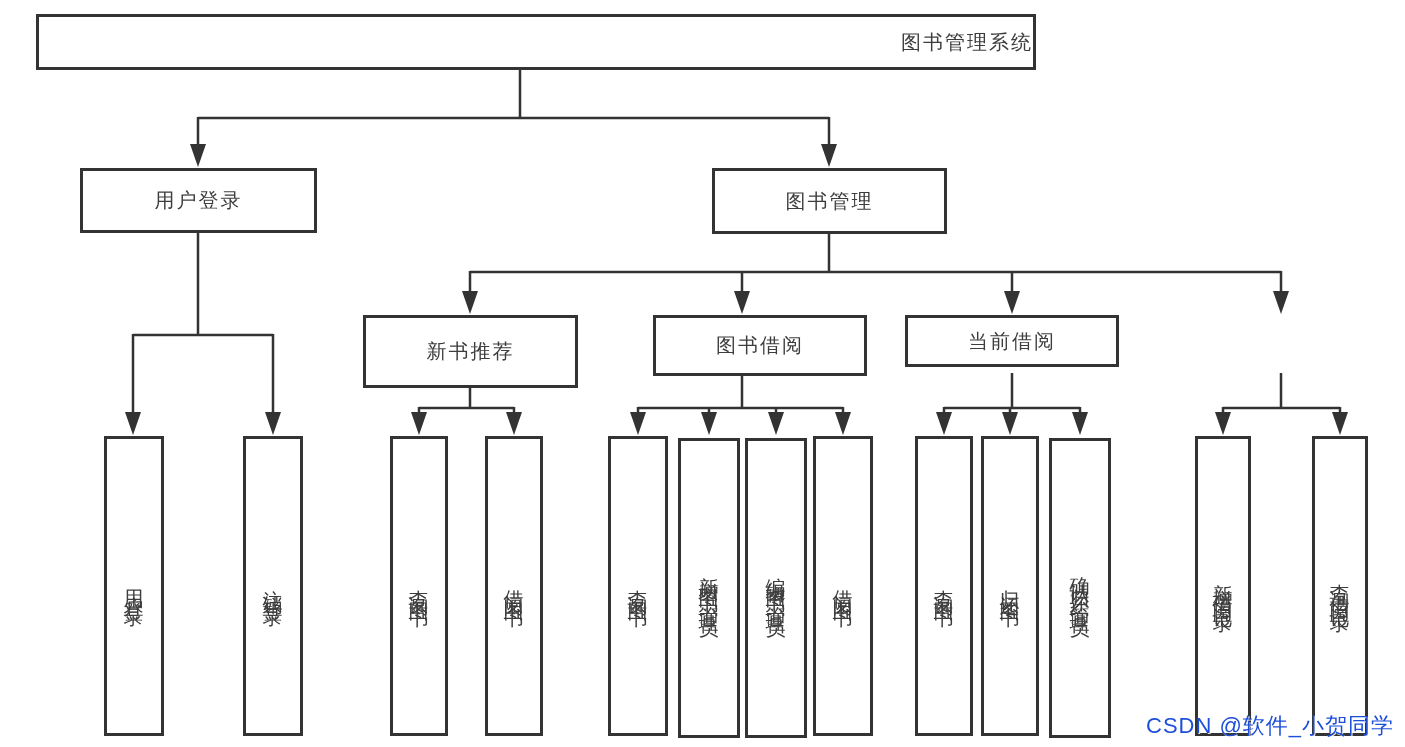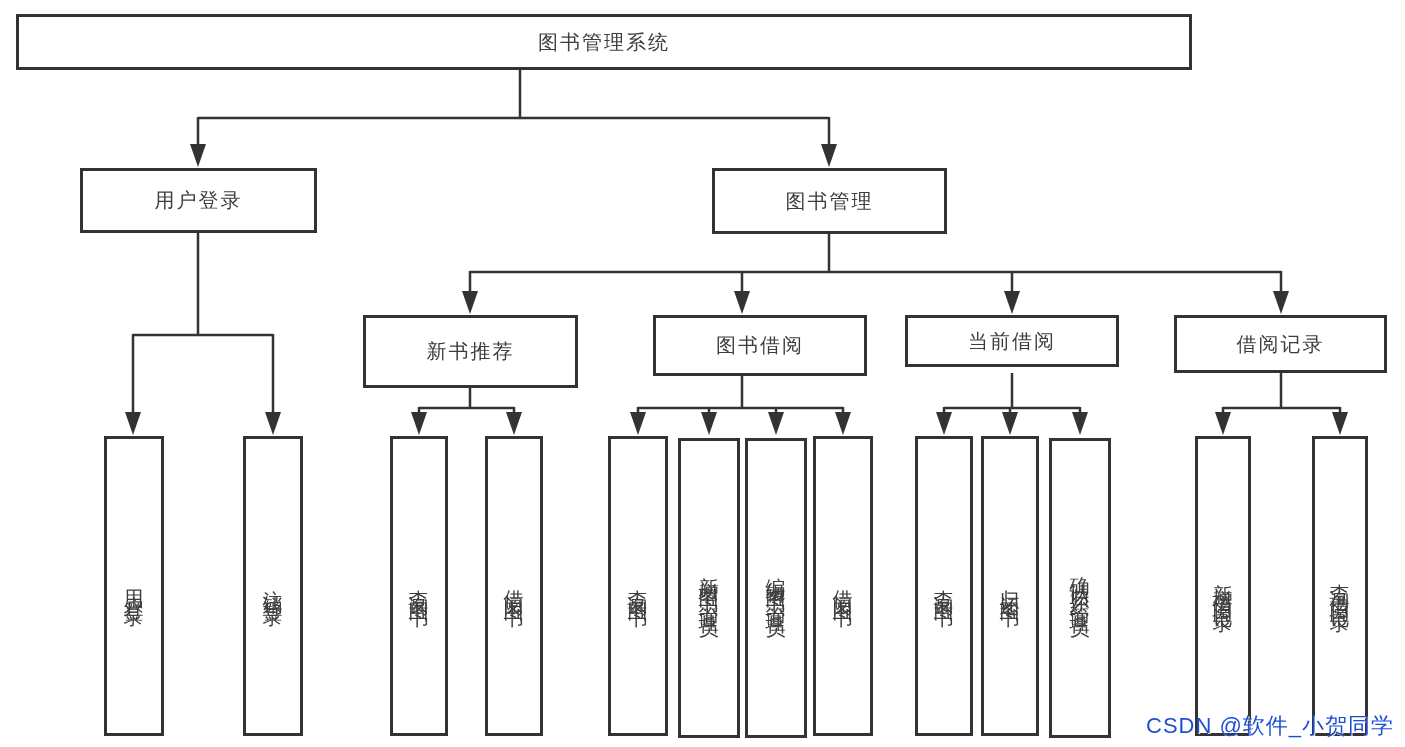--- a/index.html
+++ b/index.html
@@ -90,42 +90,39 @@
       <polygon points="768,412 784,412 776,435"></polygon>
       <polygon points="835,412 851,412 843,435"></polygon>
       <polygon points="936,412 952,412 944,435"></polygon>
       <polygon points="1002,412 1018,412 1010,435"></polygon>
       <polygon points="1072,412 1088,412 1080,435"></polygon>
       <polygon points="1215,412 1231,412 1223,435"></polygon>
       <polygon points="1332,412 1348,412 1340,435"></polygon>
     </g>
   </svg>
 
-  <div class="box hbox" style="left:16px; top:14px; width:1176px; height:56px;">
+  <div class="box hbox" style="left:36px; top:14px; width:1000px; height:56px;justify-content:flex-end;">
     <span>图书管理系统</span>
   </div>
 
   <div class="box hbox" style="left:80px; top:168px; width:237px; height:65px;">
     <span>用户登录</span>
   </div>
   <div class="box hbox" style="left:712px; top:168px; width:235px; height:66px;">
     <span>图书管理</span>
   </div>
 
   <div class="box hbox" style="left:363px; top:315px; width:215px; height:73px;">
     <span>新书推荐</span>
   </div>
   <div class="box hbox" style="left:653px; top:315px; width:214px; height:61px;">
     <span>图书借阅</span>
   </div>
   <div class="box hbox" style="left:905px; top:315px; width:214px; height:52px;">
     <span>当前借阅</span>
-  </div>
-  <div class="box hbox" style="left:1174px; top:315px; width:213px; height:58px;">
-    <span>借阅记录</span>
   </div>
 
   <div class="box vbox" style="left:104px; top:436px; width:60px; height:300px;">
     <span>用户登录</span>
   </div>
   <div class="box vbox" style="left:243px; top:436px; width:60px; height:300px;">
     <span>注销登录</span>
   </div>
 
   <div class="box vbox" style="left:390px; top:436px; width:58px; height:300px;">

